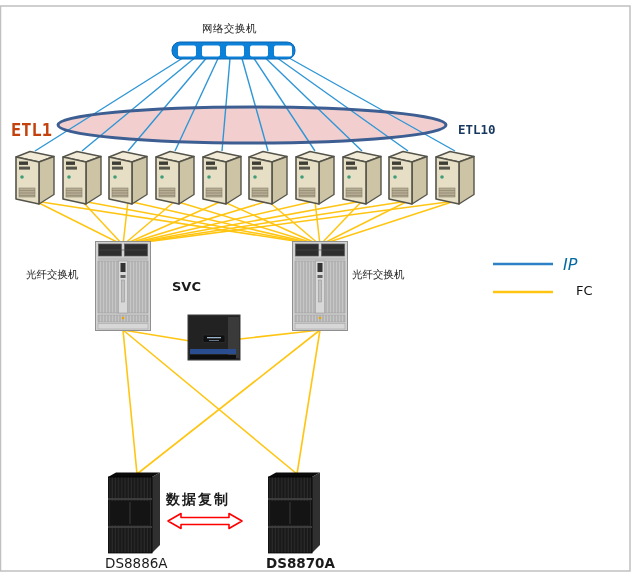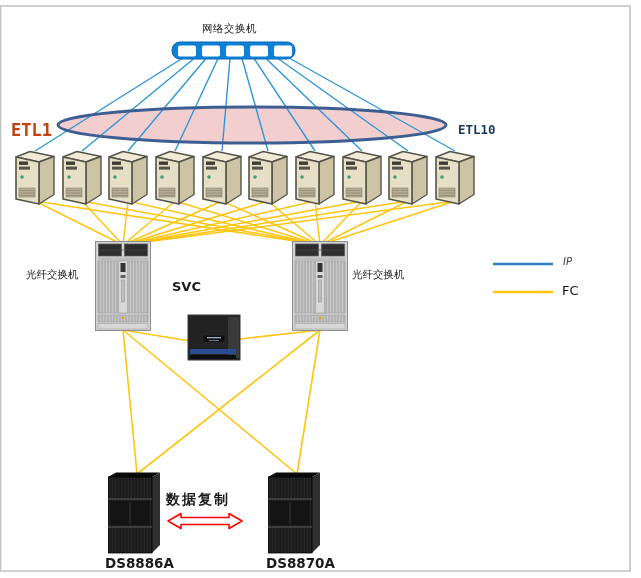--- a/index.html
+++ b/index.html
@@ -19,24 +19,24 @@
     line-height:1.15;
   }
   .lbl-switch{left:202px;top:22px;font-size:10.5px;letter-spacing:.5px;}
   .lbl-gpfs{left:138px;top:111px;width:240px;text-align:center;font-size:23px;color:#4d4d4d;}
   .lbl-etl1{left:11px;top:121px;font-size:17px;font-weight:bold;color:#c2410c;font-family:"DejaVu Sans Mono",monospace;}
   .lbl-etl10{left:444px;top:123px;font-size:12.5px;font-weight:bold;color:#17375e;font-family:"DejaVu Sans Mono",monospace;margin-left:14px;}
   .lbl-fsw-left{left:26px;top:268px;font-size:10.5px;}
   .lbl-fsw-right{left:352px;top:268px;font-size:10.5px;}
   .lbl-svc{left:172px;top:280px;font-size:13px;font-weight:bold;}
   .lbl-repl{left:166px;top:491px;width:76px;text-align:left;font-size:14px;font-weight:bold;letter-spacing:2px;}
-  .lbl-ds-left{left:105px;top:556px;width:62px;text-align:right;font-size:13.5px;font-weight:bold;}
+  .lbl-ds-left{left:105px;top:556px;width:62px;text-align:right;font-size:13.5px;font-weight:normal;}
   .lbl-ds-right{left:266px;top:556px;width:62px;font-size:13.5px;font-weight:bold;}
-  .lbl-ip{left:563px;top:256px;font-size:10px;color:#404040;font-style:italic;}
-  .lbl-fc{left:562px;top:284px;font-size:13px;color:#111;}
+  .lbl-ip{left:563px;top:256px;font-size:16px;color:#0369a1;font-style:italic;}
+  .lbl-fc{left:576px;top:284px;font-size:13px;color:#111;}
 </style>
 </head>
 <body>
 
 <div id="stage">
 
   <svg id="diagram-svg" width="641" height="578" viewBox="0 0 641 578">
     <defs>
 
       <symbol id="server" viewBox="0 0 44 58">

